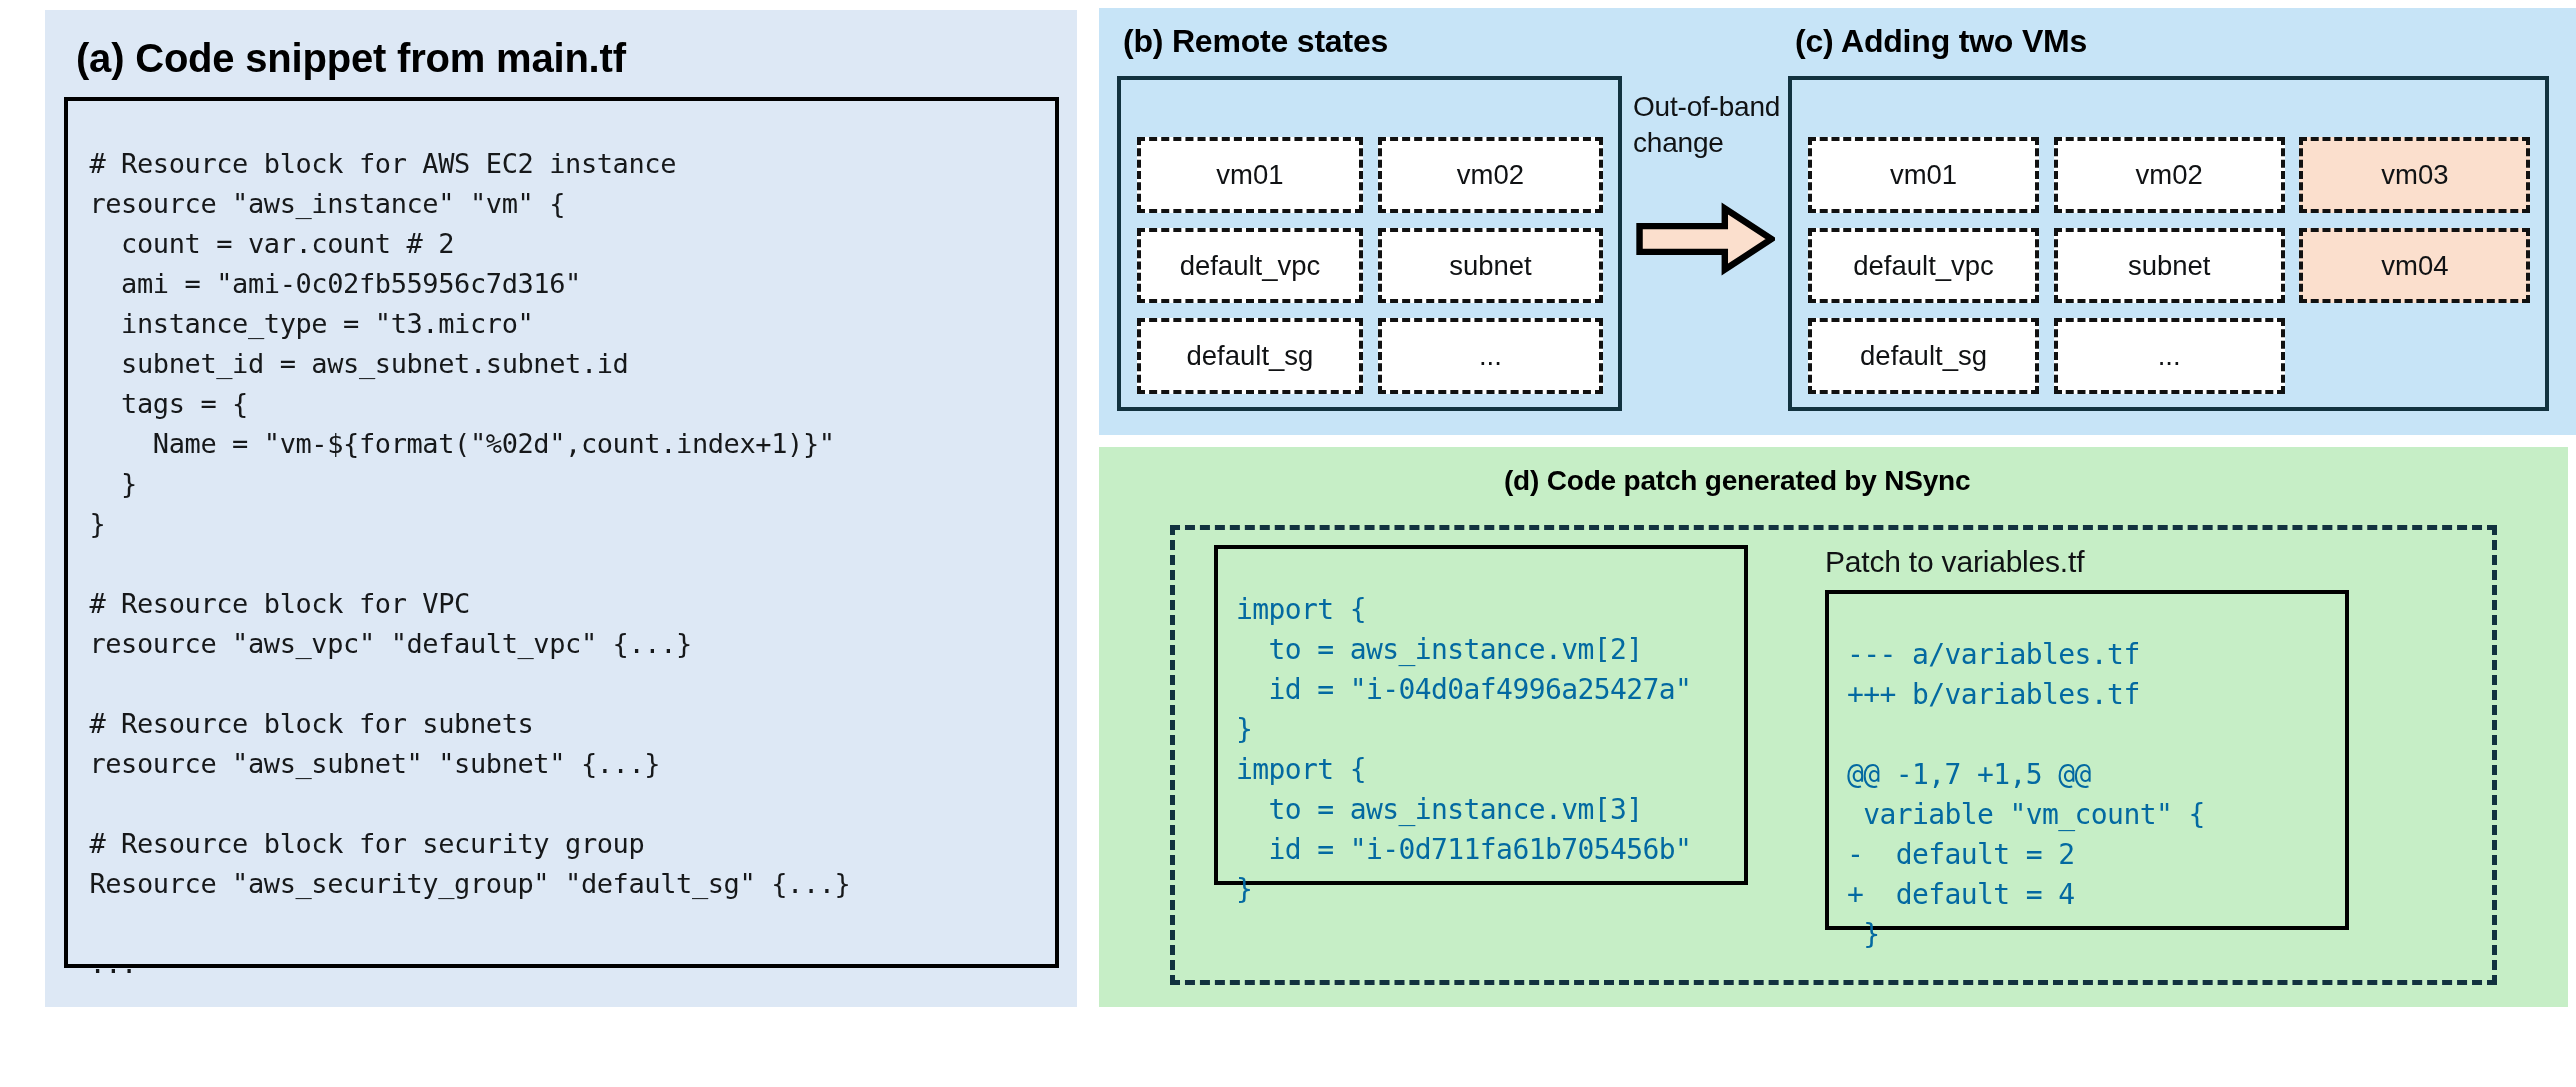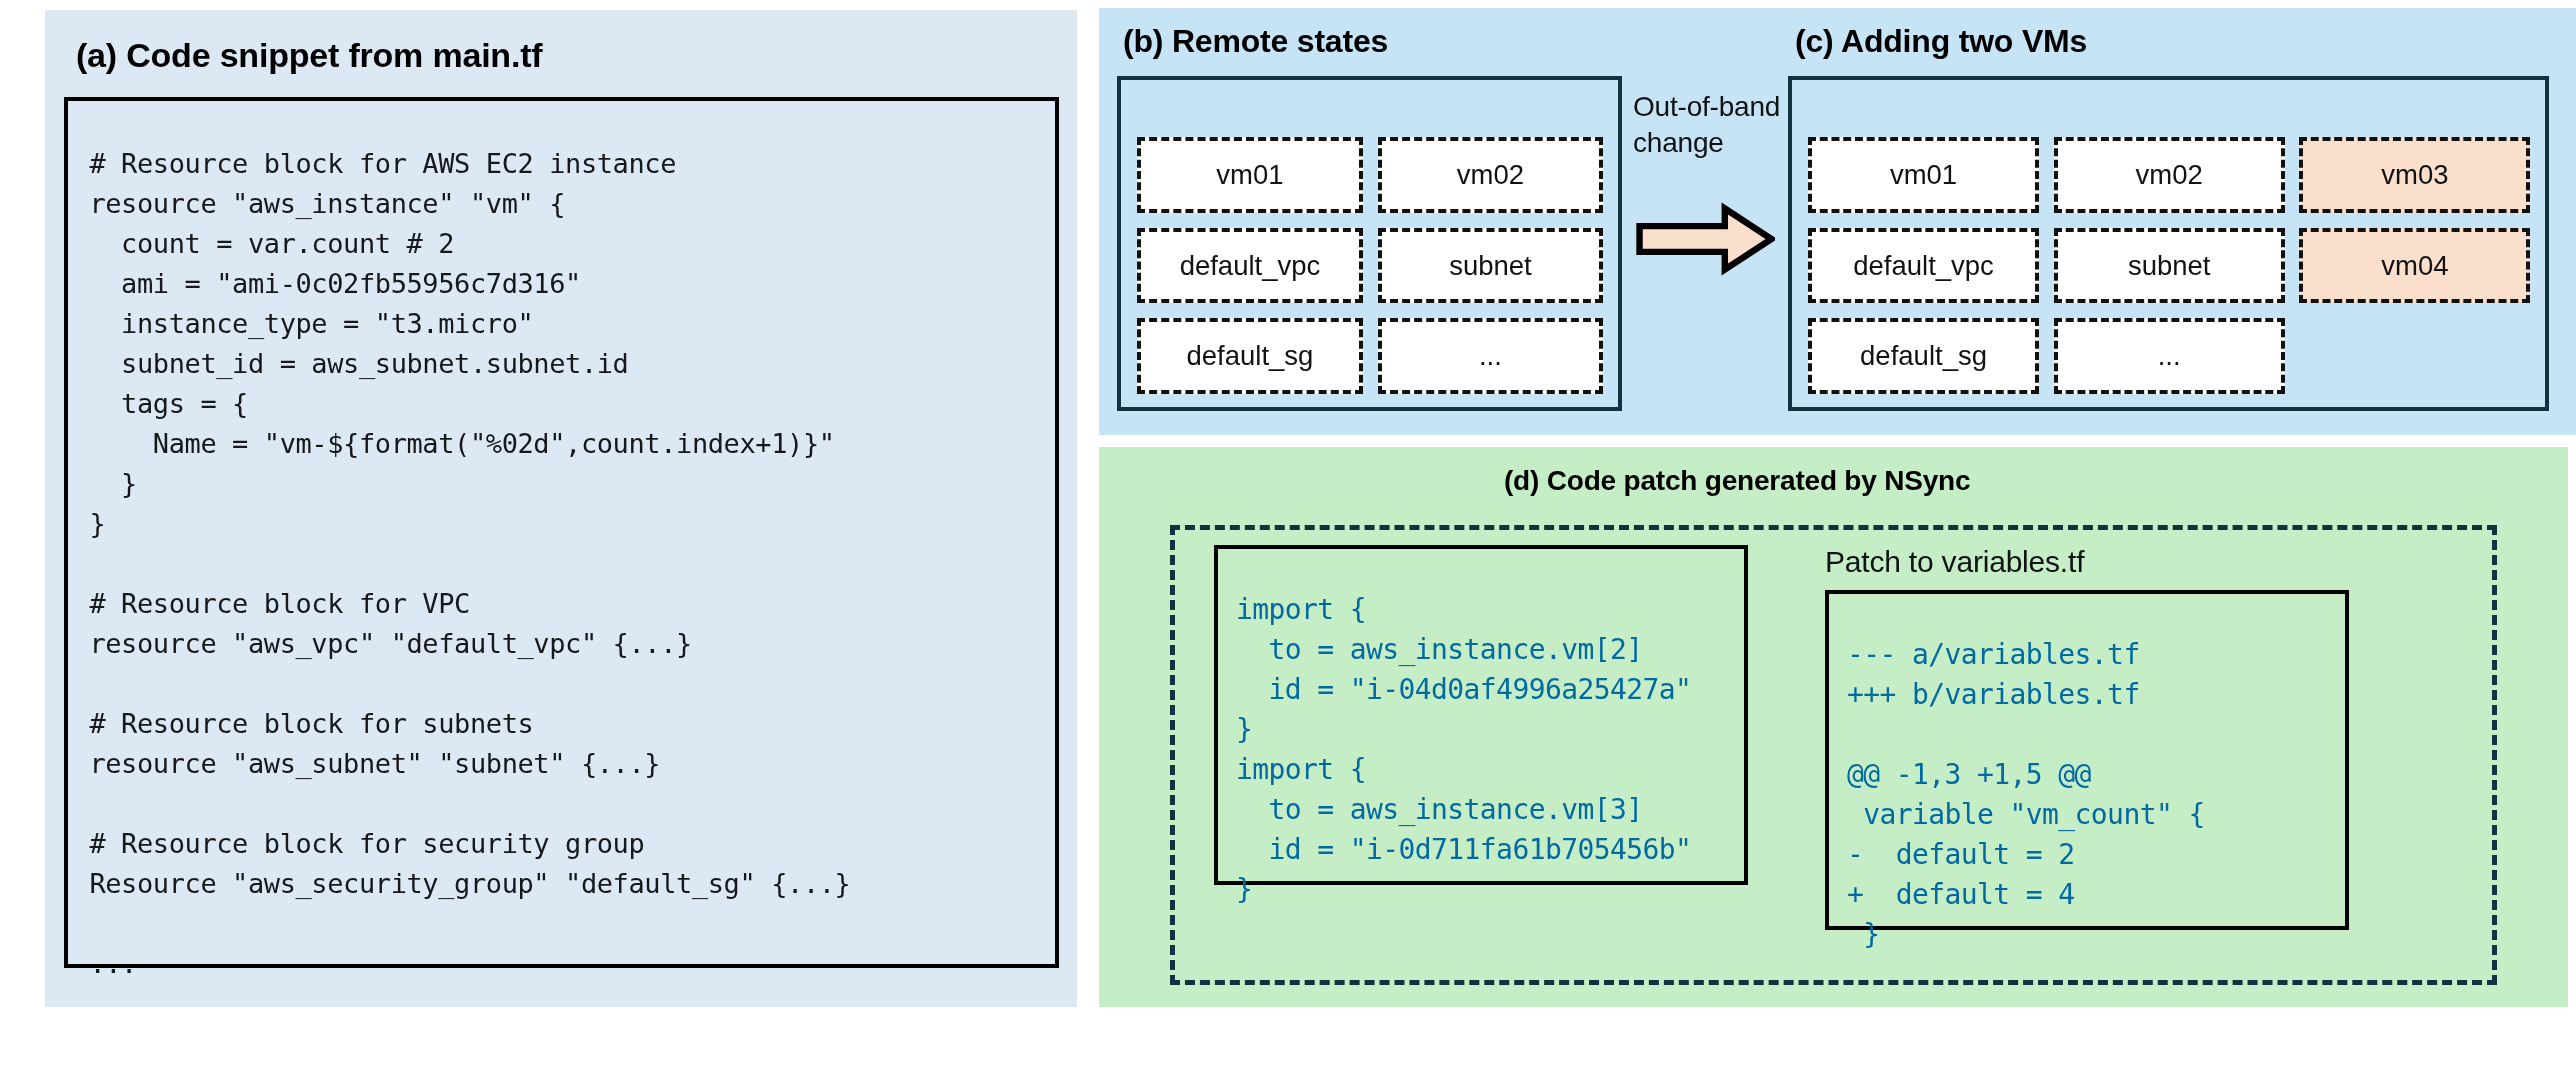--- a/index.html
+++ b/index.html
@@ -30,21 +30,21 @@
     top: 9.7px;
     width: 1032px;
     height: 997px;
     background: #dde8f5;
     box-sizing: border-box;
   }
   #panel-a-title {
     position: absolute;
     left: 31px;
     top: 26px;
-    font-size: 34px;
+    font-size: 40px;
     font-weight: bold;
     color: #000000;
     letter-spacing: -0.2px;
     white-space: nowrap;
   }
   #panel-a-codebox {
     position: absolute;
     left: 19.4px;
     top: 87px;
     right: 18px;
@@ -290,21 +290,21 @@
 }</pre>
         </div>
       </div>
 
       <div id="d-col-patch" class="d-col">
         <div class="d-col-title">Patch to variables.tf</div>
         <div id="d-box-patch" class="d-codebox">
           <pre class="d-code">--- a/variables.tf
 +++ b/variables.tf
 
-@@ -1,3 +1,5 @@
+@@ -1,7 +1,5 @@
  variable "vm_count" {
 -  default = 2
 +  default = 4
  }</pre>
         </div>
       </div>
 
     </div>
   </div>
 

